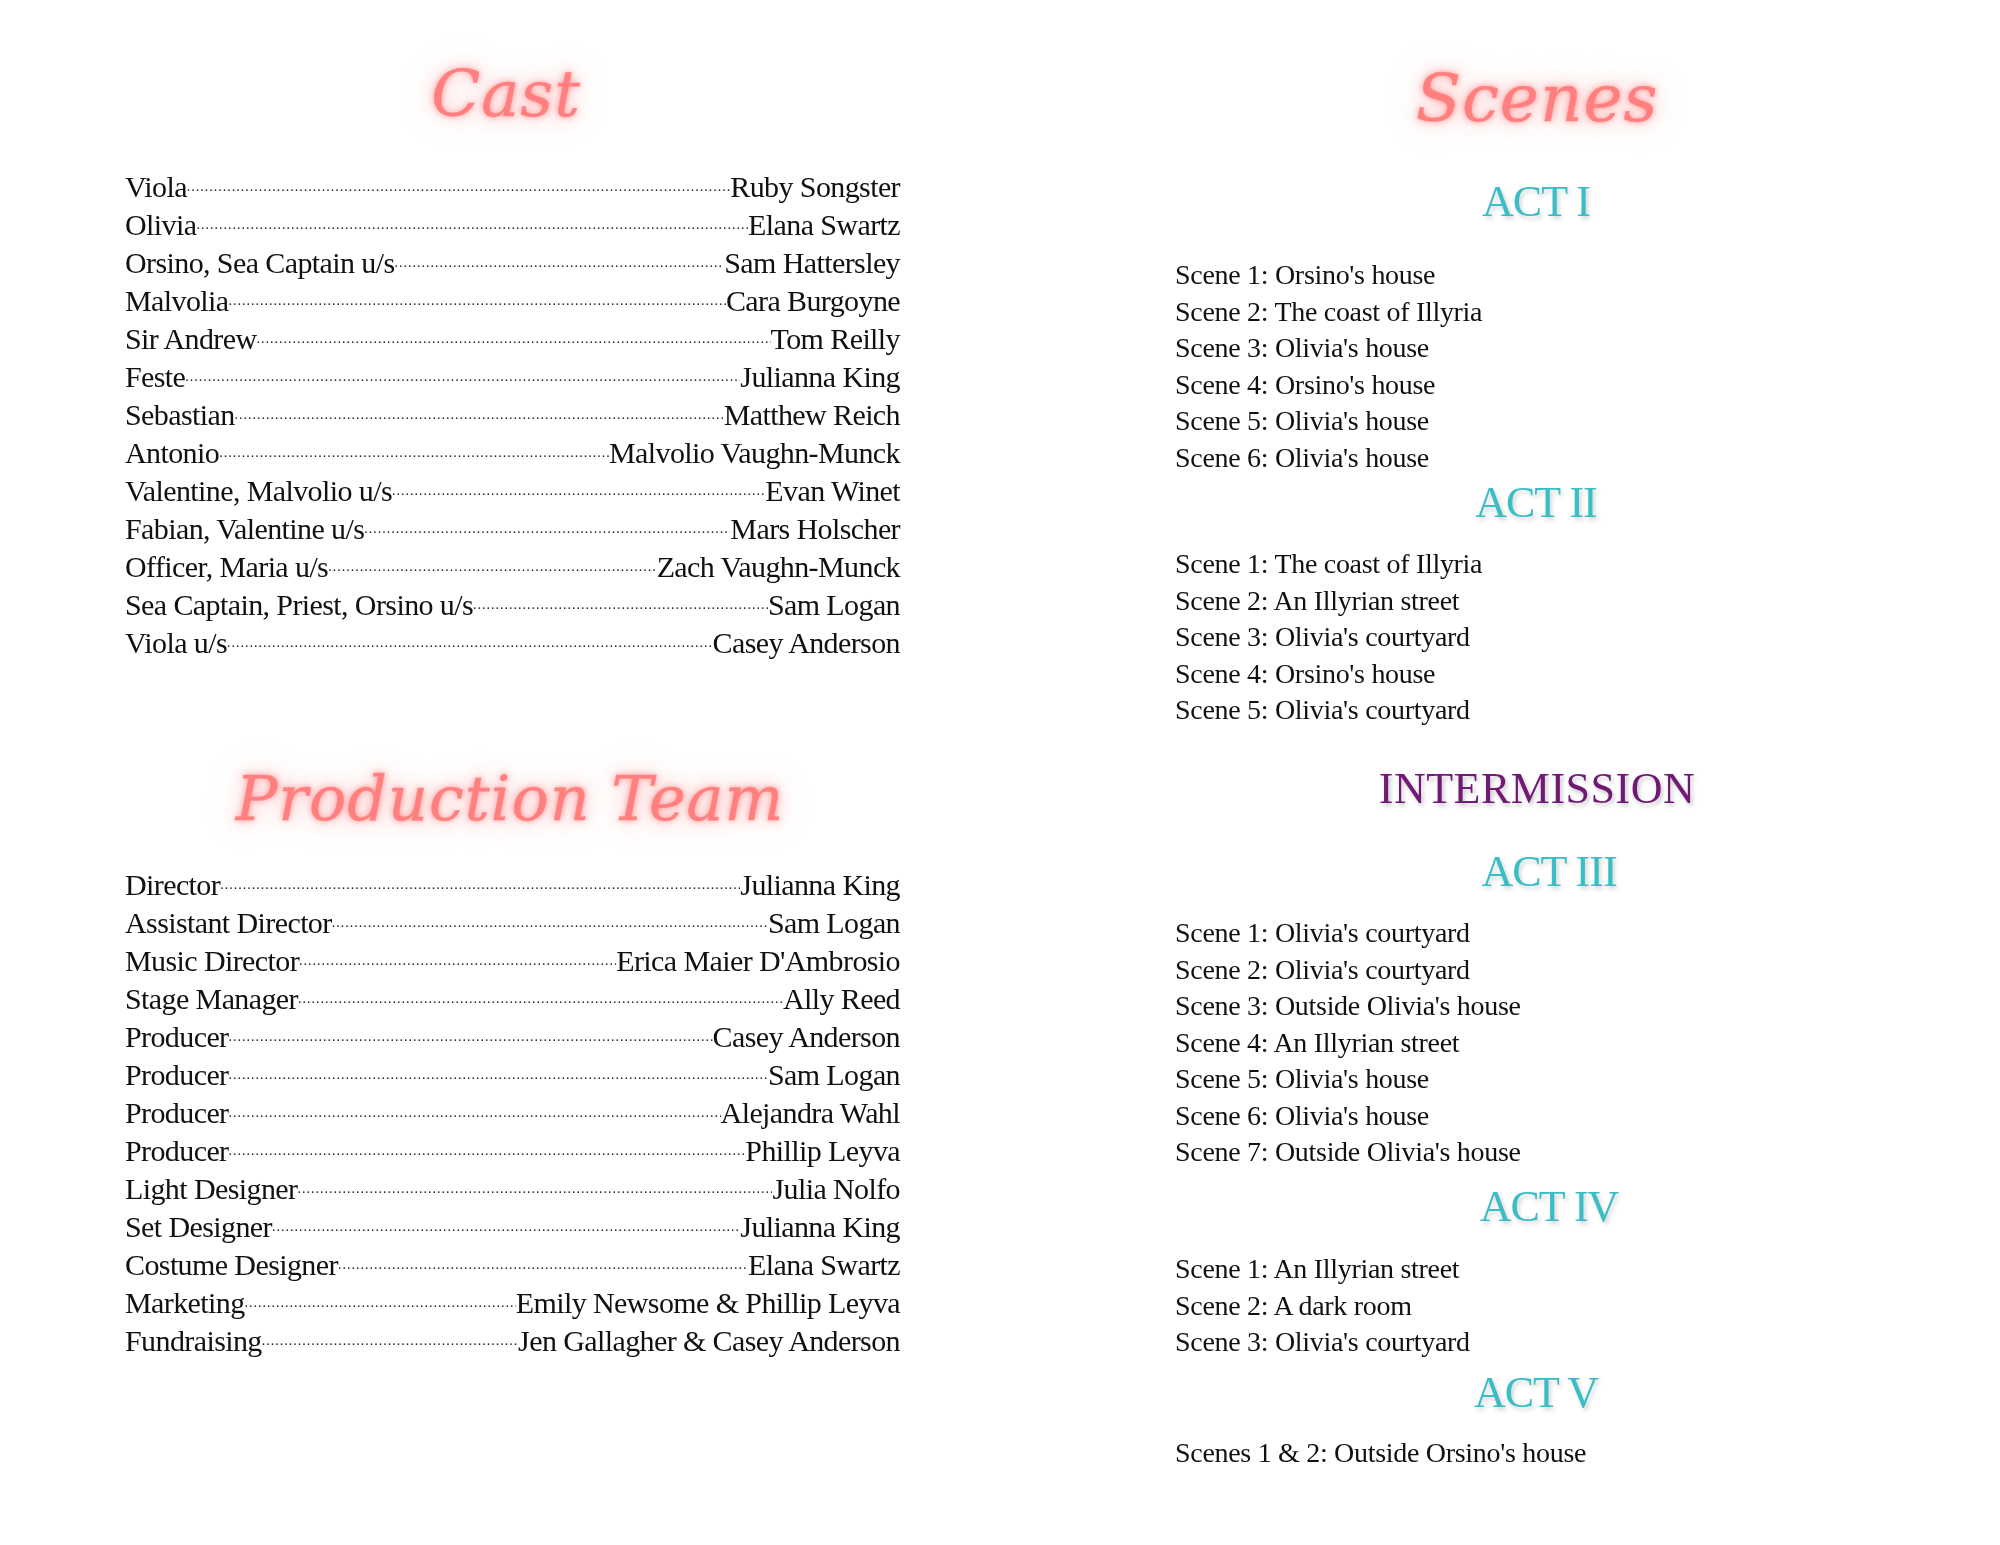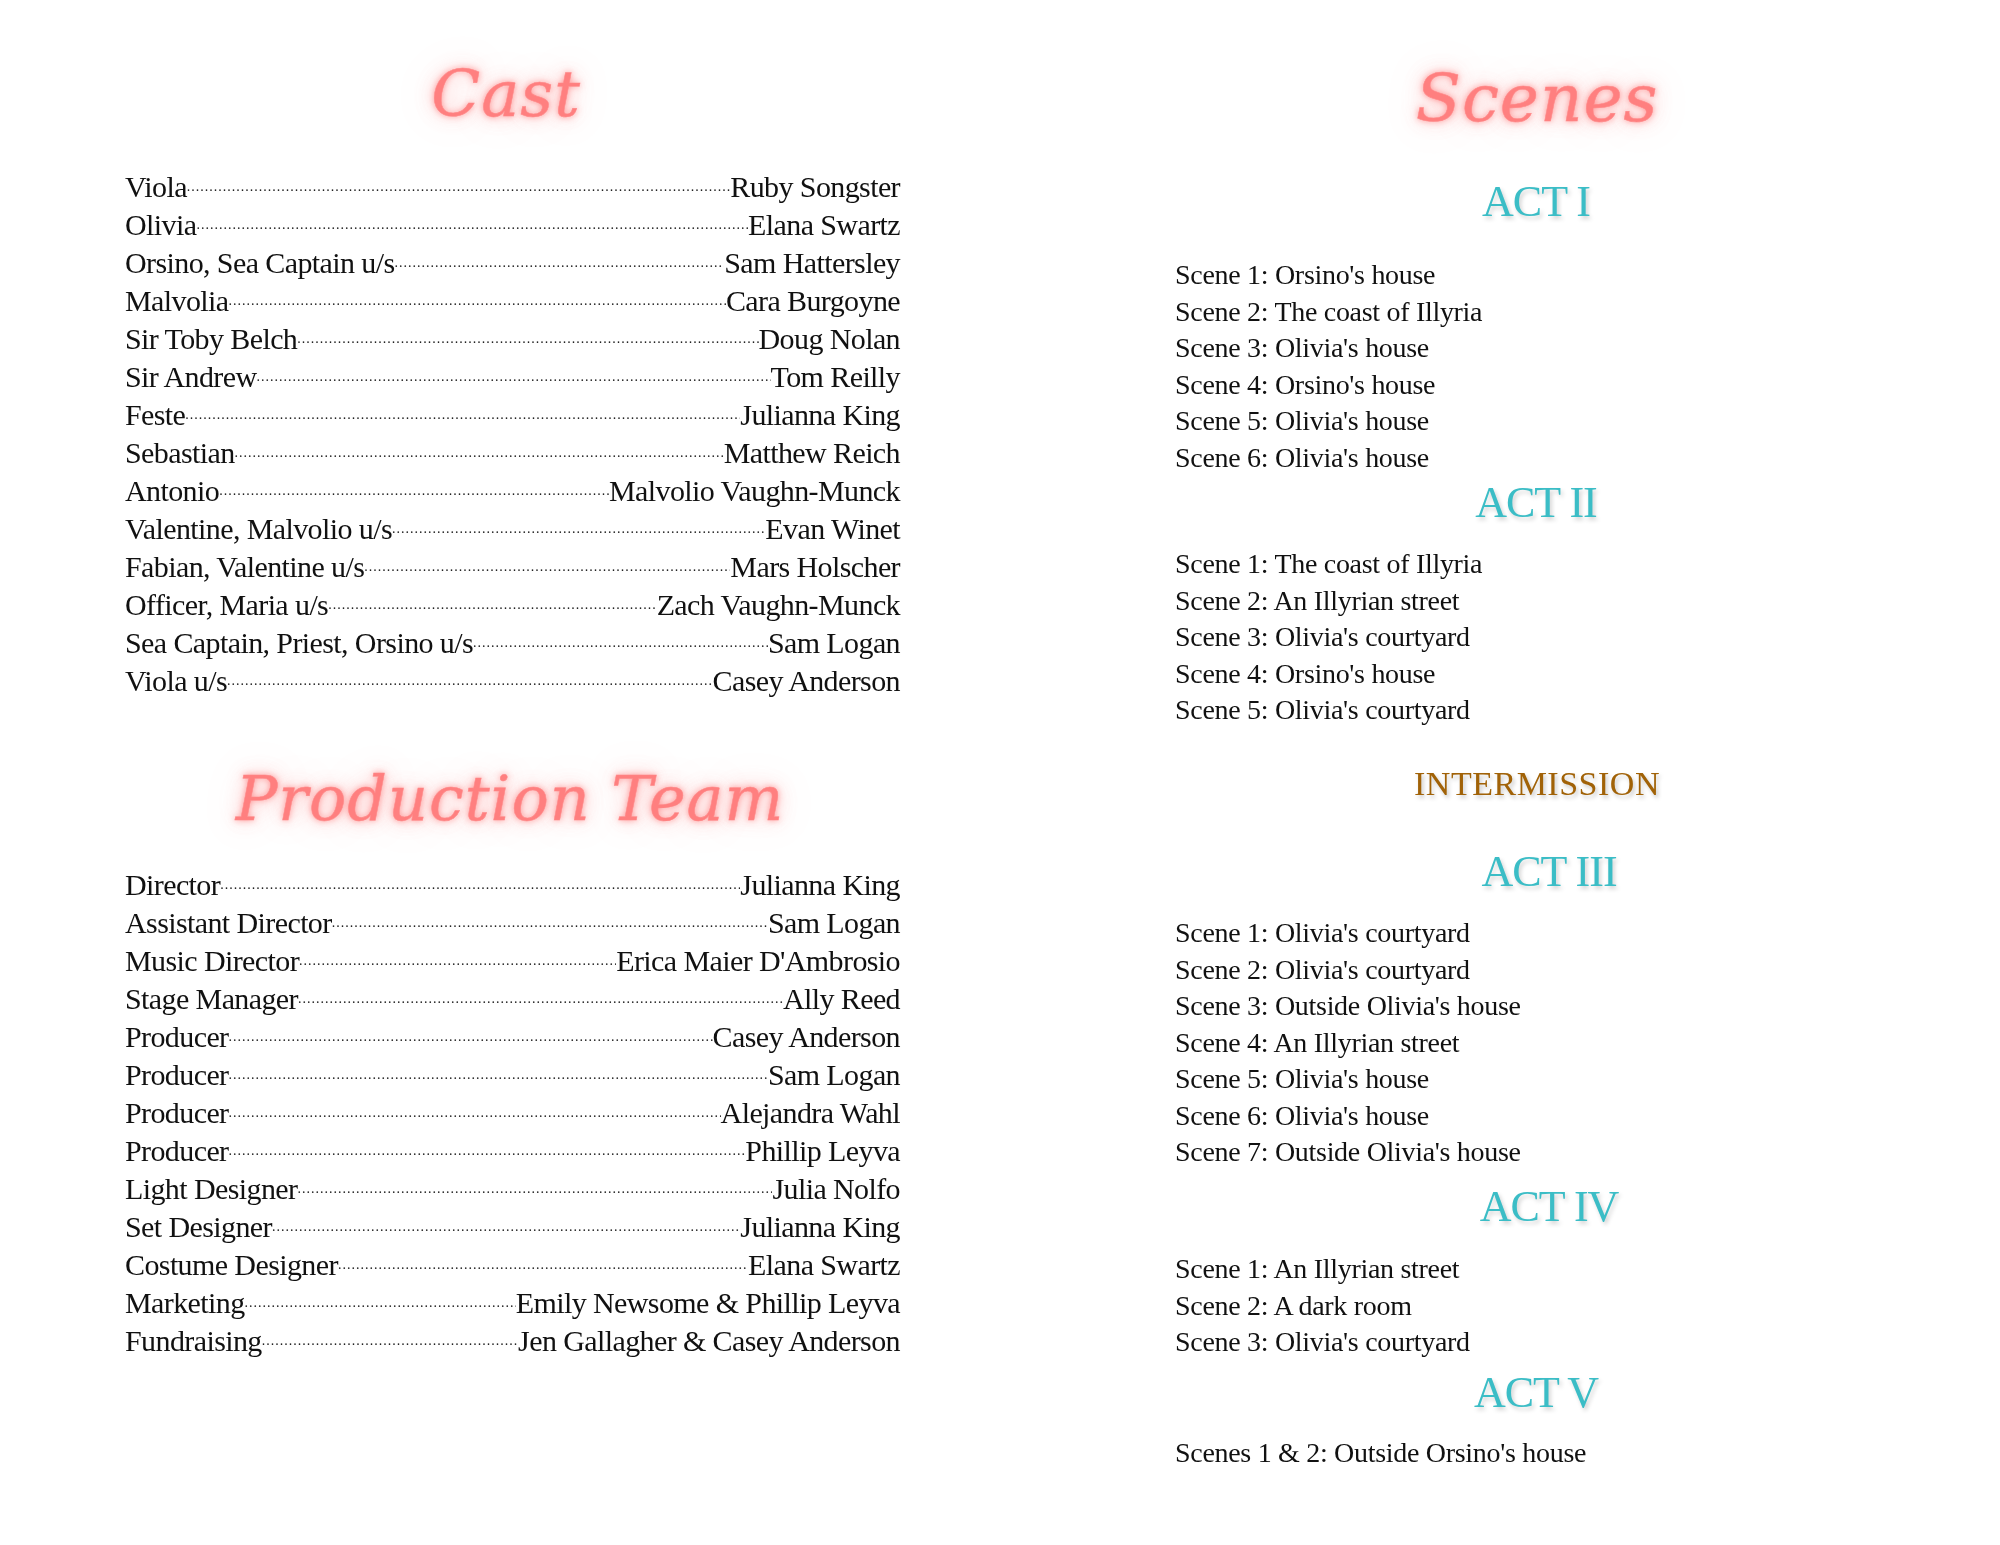--- a/index.html
+++ b/index.html
@@ -20,21 +20,21 @@
   .credit-role { flex:0 0 auto; }
   .credit-leader { flex:1 1 auto; overflow:hidden; font-size:14px; letter-spacing:1px; color:#222; min-width:20px; }
   .credit-leader::before { content:"....................................................................................................................................................................................................................................................................................."; }
   .credit-name { flex:0 0 auto; text-align:right; }
   .act-heading {
     position:absolute; font-size:44px; line-height:1; color:#3bbdc6;
     letter-spacing:-1px; white-space:nowrap; transform:translateX(-50%);
     text-shadow: 2px 3px 4px rgba(0,0,0,0.18);
   }
   .intermission {
-    position:absolute; font-size:34px; line-height:1; color:#a16207; letter-spacing:0.5px;
+    position:absolute; font-size:44px; line-height:1; color:#701a75; letter-spacing:0.5px;
     white-space:nowrap; transform:translateX(-50%);
     text-shadow: 2px 3px 4px rgba(0,0,0,0.22);
   }
   .scene-list { position:absolute; left:1175px; margin:0; padding:0; list-style:none; }
   .scene-row { font-size:28px; line-height:36.5px; height:36.5px; white-space:nowrap; letter-spacing:-0.3px; }
 </style>
 </head>
 <body>
 
 <section>
@@ -54,25 +54,20 @@
       </li>
     <li class="credit-row">
         <span class="credit-role">Orsino, Sea Captain u/s</span>
         <span class="credit-leader"></span>
         <span class="credit-name">Sam Hattersley</span>
       </li>
     <li class="credit-row">
         <span class="credit-role">Malvolia</span>
         <span class="credit-leader"></span>
         <span class="credit-name">Cara Burgoyne</span>
-      </li>
-    <li class="credit-row">
-        <span class="credit-role">Sir Toby Belch</span>
-        <span class="credit-leader"></span>
-        <span class="credit-name">Doug Nolan</span>
       </li>
     <li class="credit-row">
         <span class="credit-role">Sir Andrew</span>
         <span class="credit-leader"></span>
         <span class="credit-name">Tom Reilly</span>
       </li>
     <li class="credit-row">
         <span class="credit-role">Feste</span>
         <span class="credit-leader"></span>
         <span class="credit-name">Julianna King</span>

